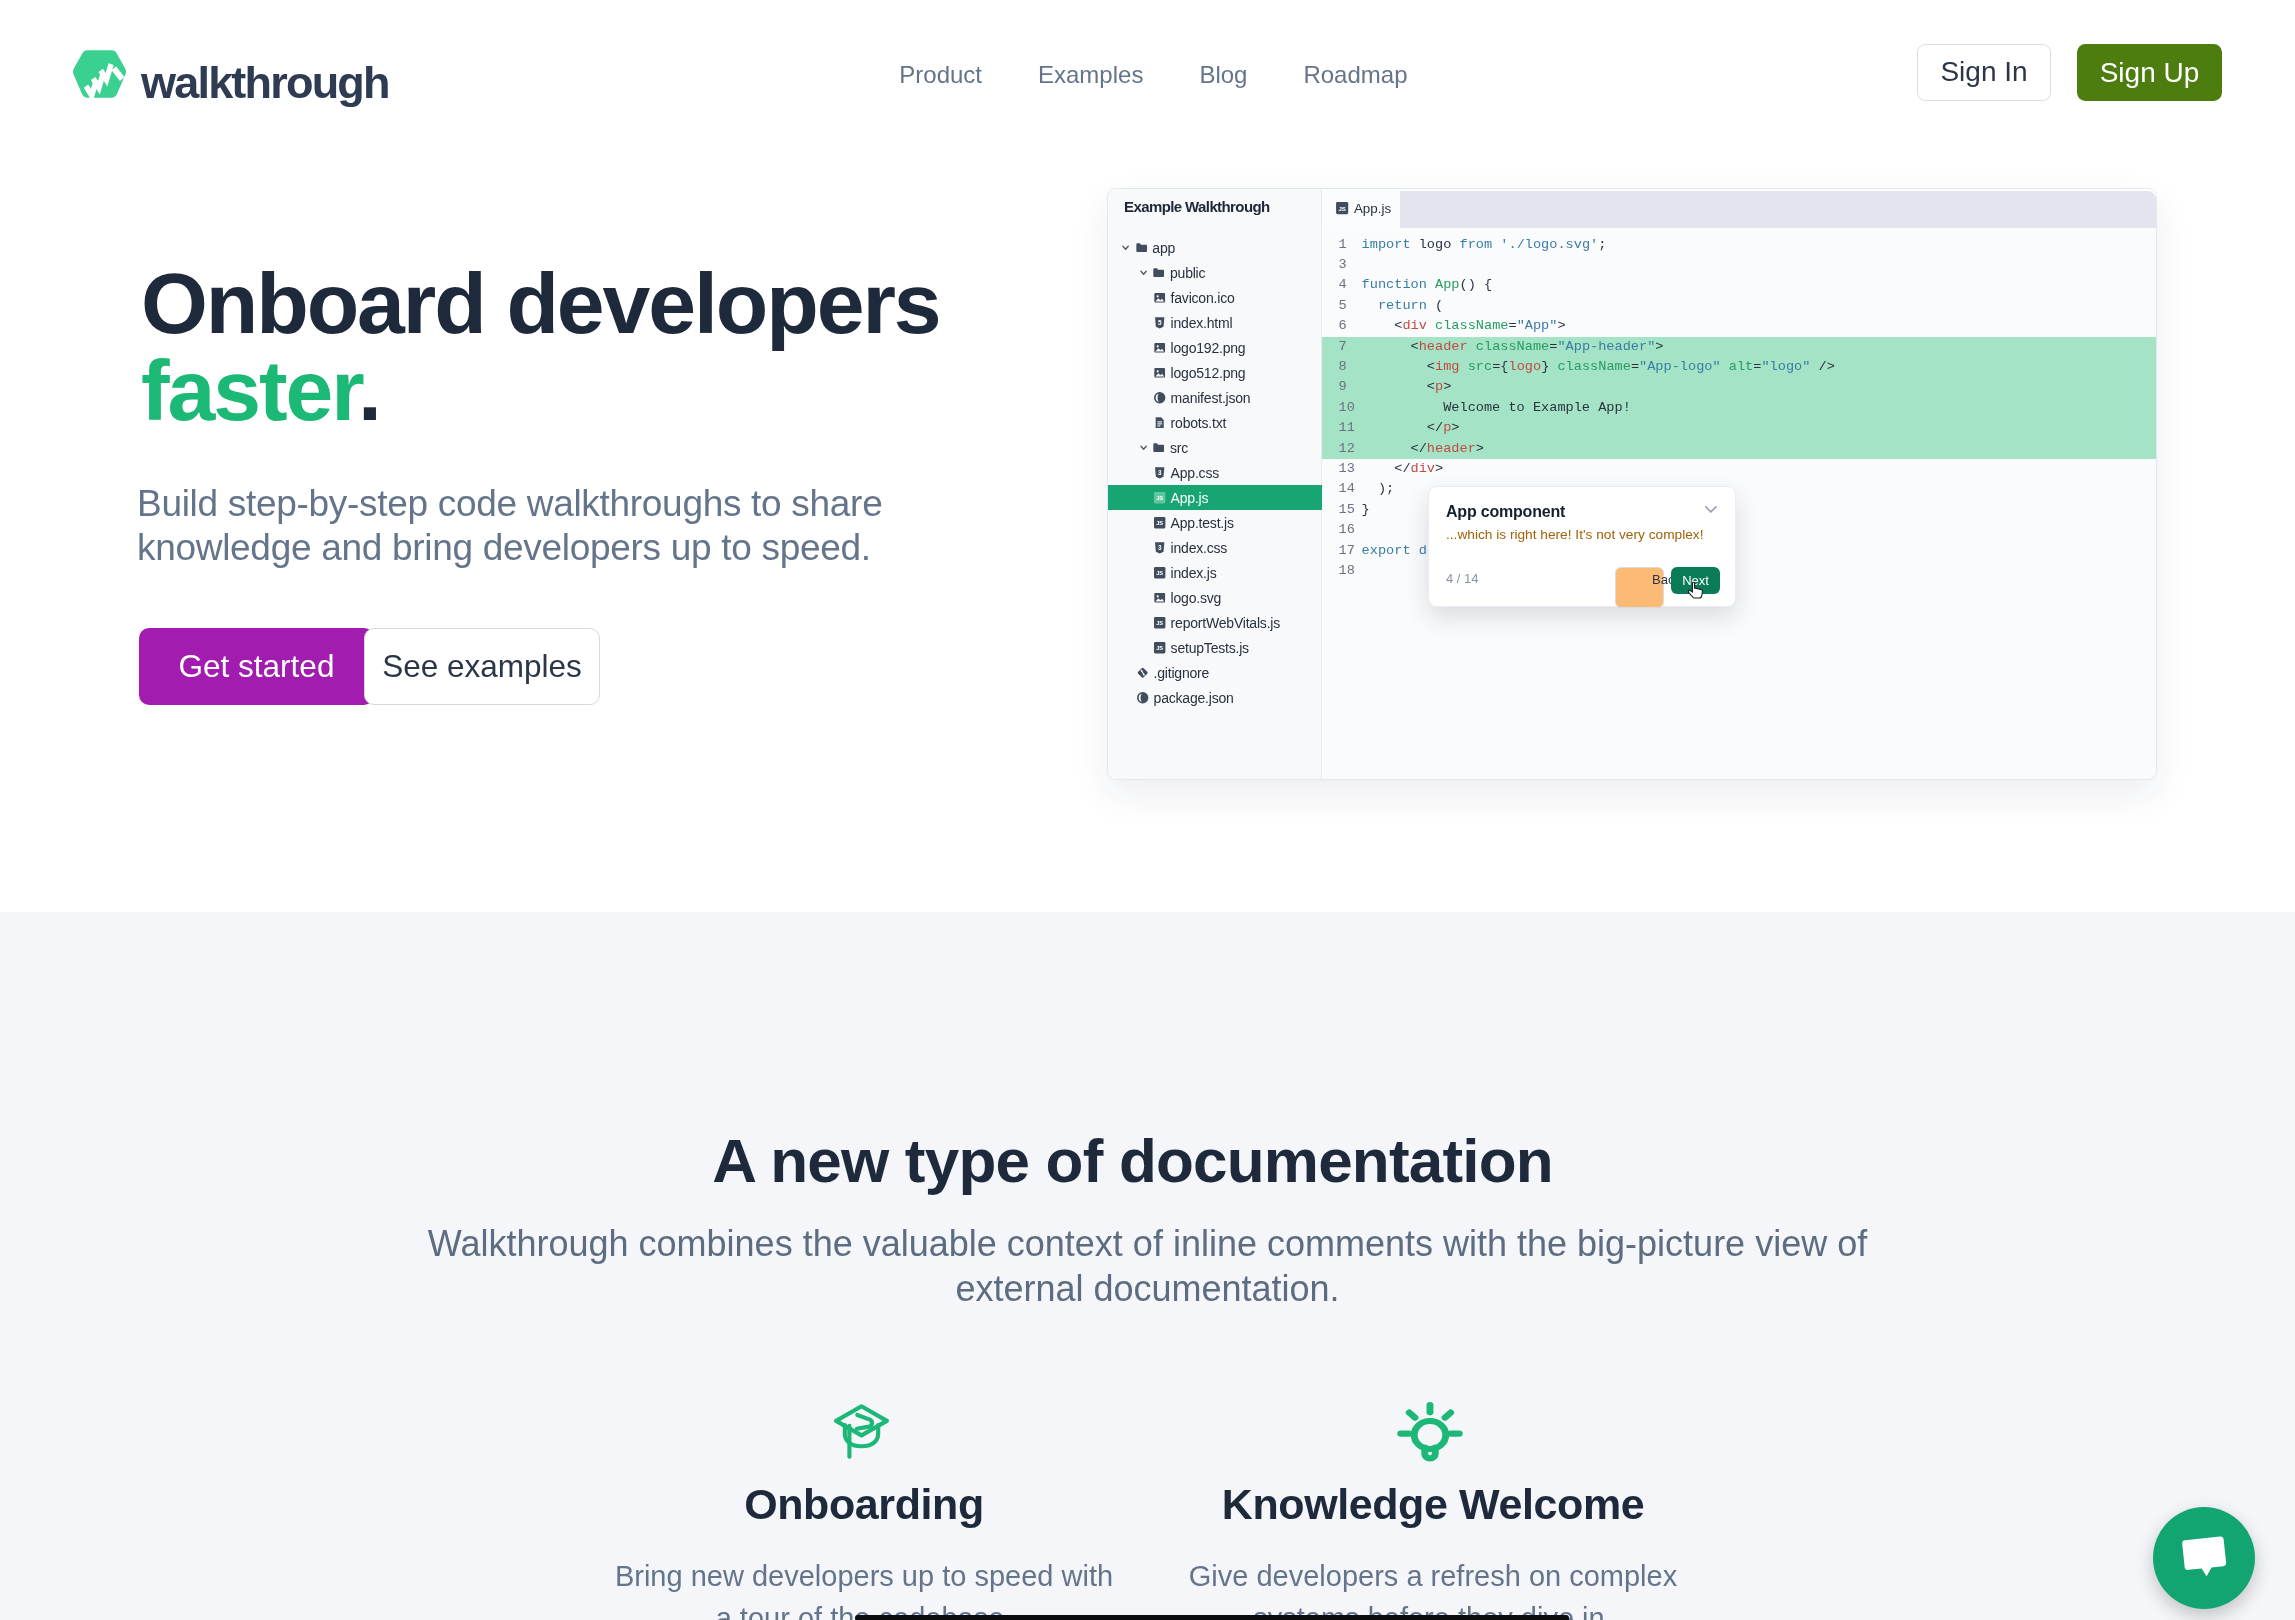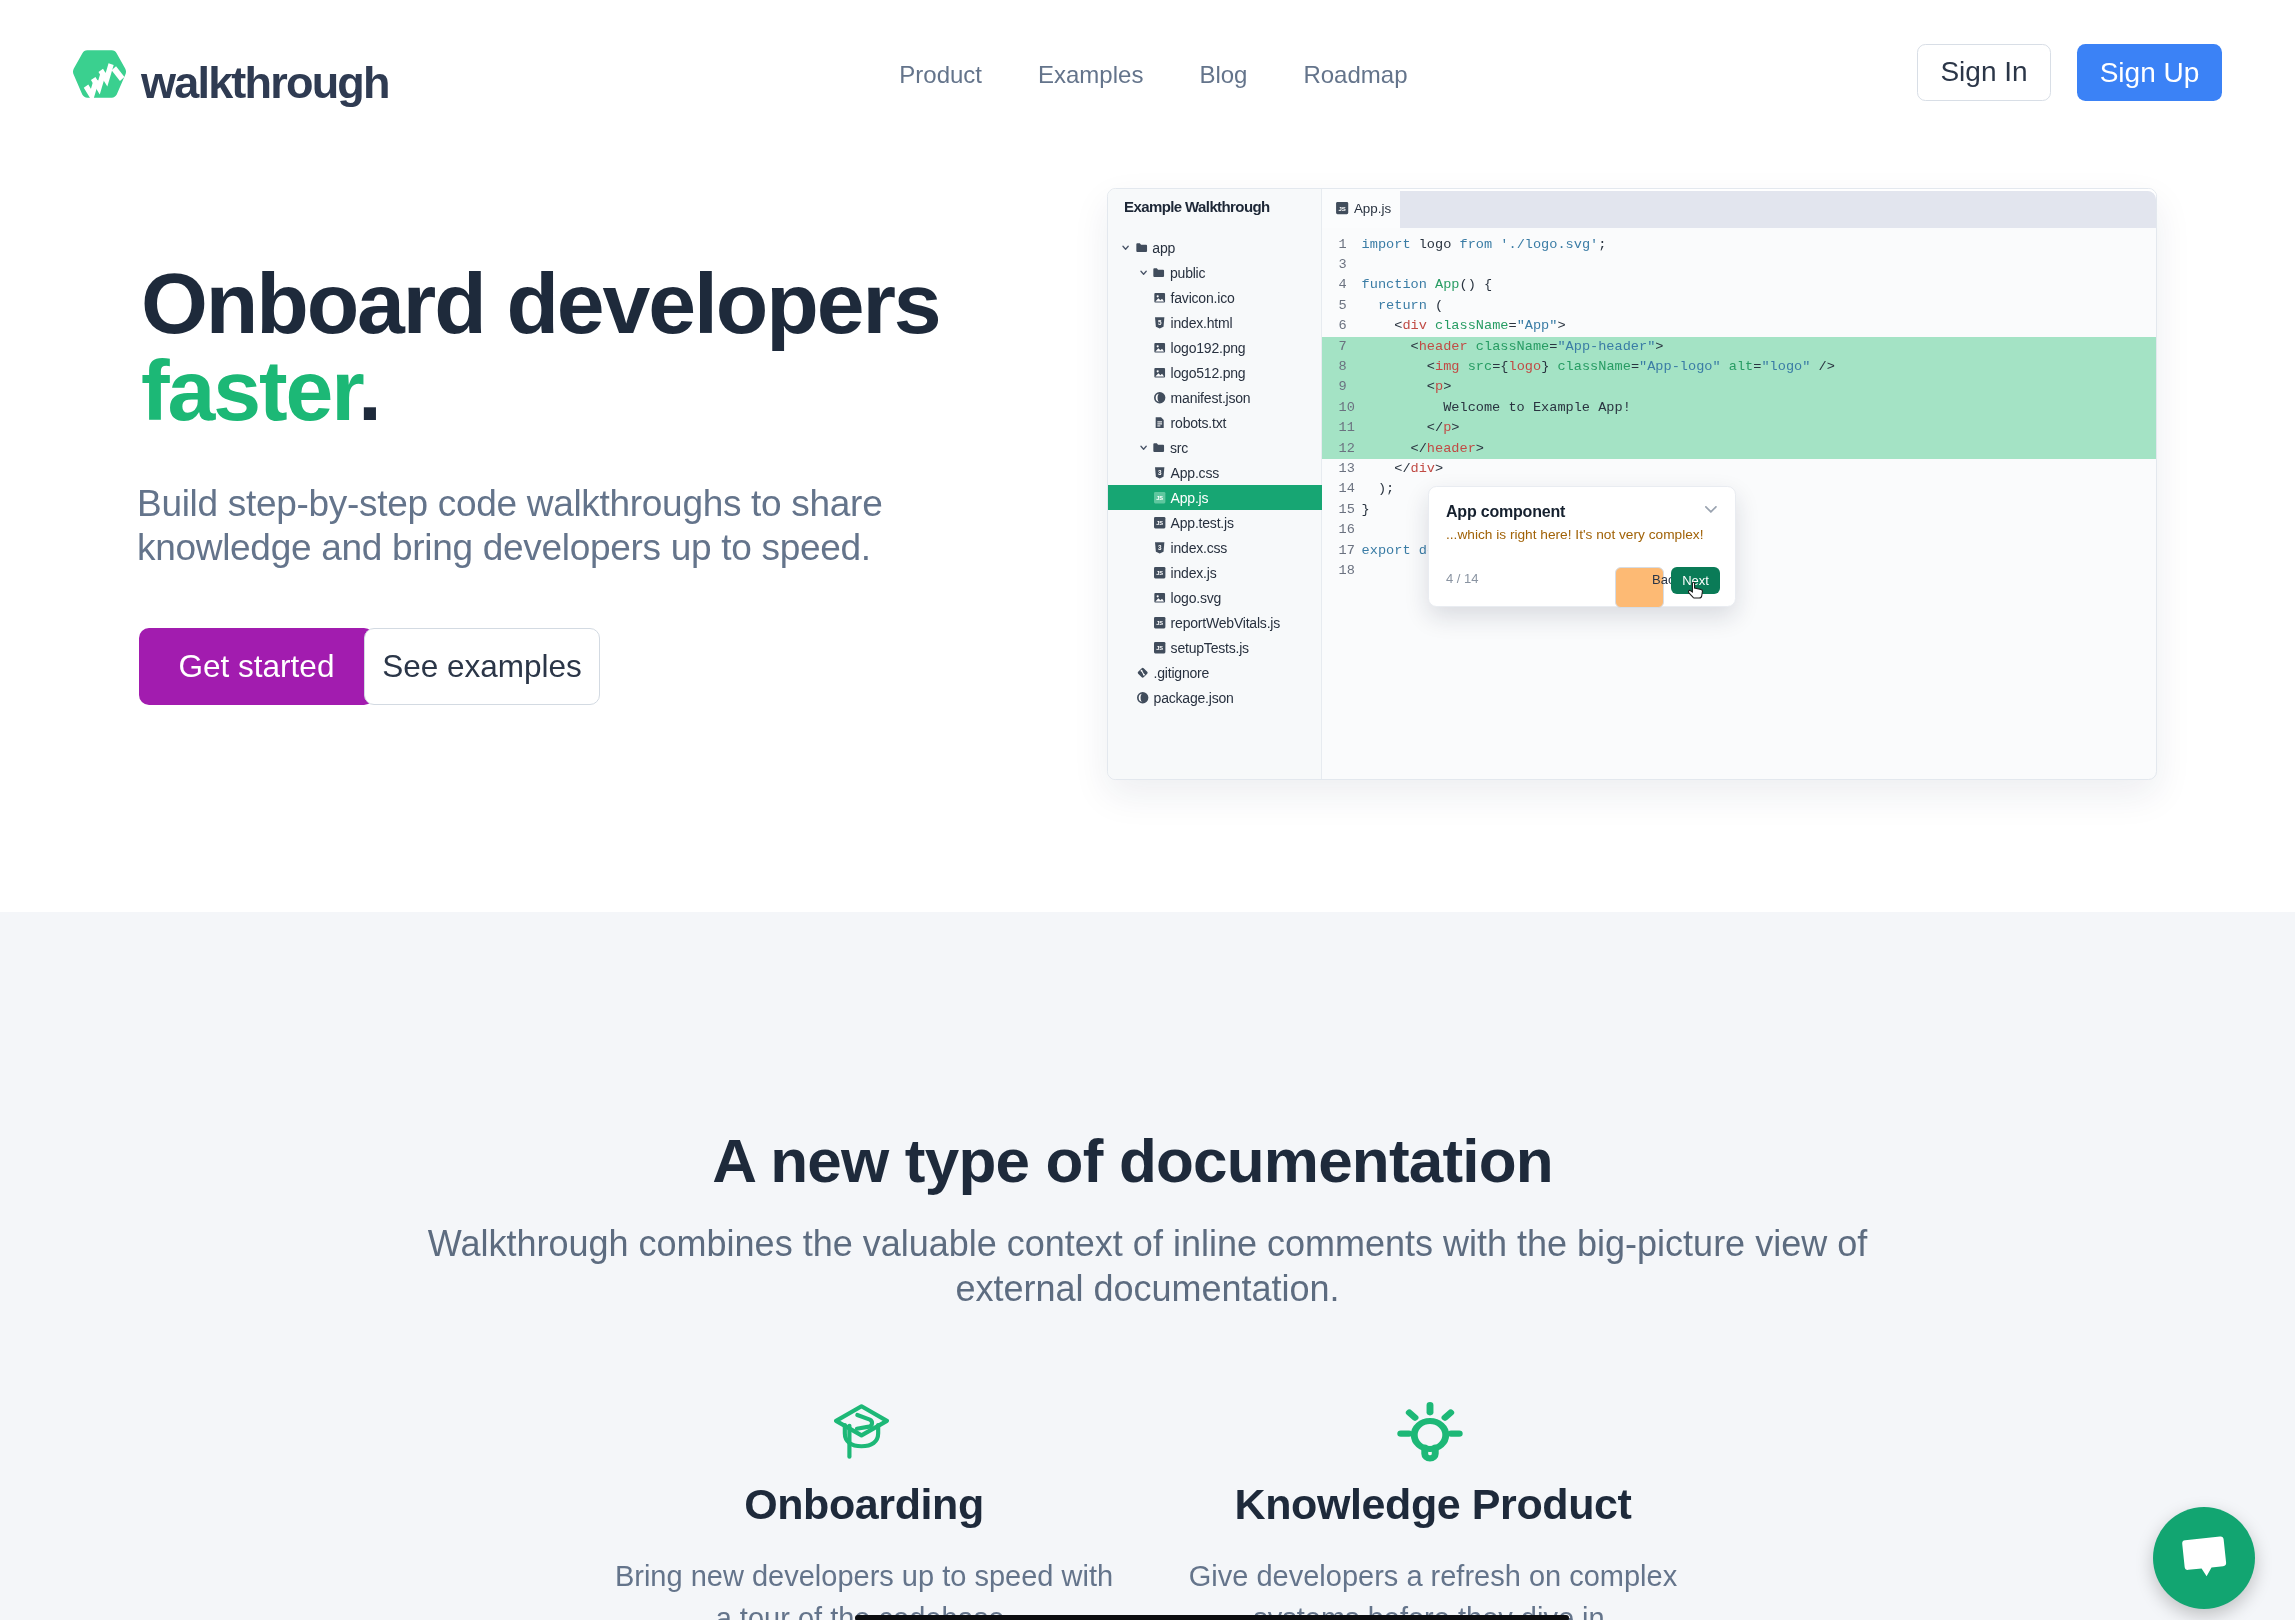--- a/index.html
+++ b/index.html
@@ -4,21 +4,21 @@
 <style>
 * { margin:0; padding:0; box-sizing:border-box; }
 html,body { width:2295px; height:1621px; background:#ffffff; font-family:"Liberation Sans", sans-serif; position:relative; overflow:hidden; }
 .abs { position:absolute; }
 
 
 .logo-txt { left:141px; top:57px; font-size:45px; font-weight:bold; color:#2f3b52; letter-spacing:-1.8px; }
 .nav { left:11.8px; right:0; top:61px; text-align:center; font-size:24px; color:#64748b; }
 .nav span { margin:0 28px; }
 .btn-signin { left:1917px; top:44px; width:134px; height:57px; border:1.7px solid #d8dee6; border-radius:8.4px; background:#fff; color:#2b3648; font-size:28px; line-height:54px; text-align:center; }
-.btn-signup { left:2077px; top:44px; width:145px; height:57px; border-radius:8.4px; background:#3b82f6; color:#fff; font-size:28px; line-height:57px; text-align:center; }
+.btn-signup { left:2077px; top:44px; width:145px; height:57px; border-radius:8.4px; background:#4d7c0f; color:#fff; font-size:28px; line-height:57px; text-align:center; }
 
 
 .h1 { left:141px; top:260px; font-size:86px; line-height:87px; font-weight:bold; color:#1e2a3b; letter-spacing:-2.1px; }
 .h1 .grn { color:#1cb876; }
 .hero-p { left:137px; top:482px; font-size:37px; line-height:44px; color:#64748b; letter-spacing:-0.3px; }
 .btn-get { left:139px; top:628px; width:235px; height:77px; border-radius:10px; background:#a21caf; color:#fff; font-size:31.5px; line-height:77px; text-align:center; }
 .btn-see { left:364px; top:628px; width:236px; height:77px; border-radius:10px; background:#fff; border:1.7px solid #d3dae2; color:#2b3648; font-size:31.5px; line-height:74px; text-align:center; }
 
 
 .panel { left:1107px; top:188px; width:1050px; height:592px; border-radius:8.4px; background:#fafbfc; border:0.8px solid #e3e8ee; box-shadow:0 15px 37px rgba(20,40,80,0.08); overflow:hidden; }
@@ -300,21 +300,21 @@
 <div class="abs feat f2">
   <svg style="left:calc(50% - 39px); top:-2.5px;" width="72" height="64" viewBox="0 0 48 48" preserveAspectRatio="none" fill="none" stroke="#1db877" stroke-width="4.6" stroke-linecap="round" stroke-linejoin="round">
     <line x1="24" y1="4.5" x2="24" y2="10"></line>
     <line x1="10.2" y1="10.2" x2="14" y2="14"></line>
     <line x1="37.8" y1="10.2" x2="34" y2="14"></line>
     <line x1="4.5" y1="26" x2="10" y2="26"></line>
     <line x1="43.5" y1="26" x2="38" y2="26"></line>
     <circle cx="24" cy="27" r="10.5"></circle>
     <path d="M20.5 36.5 v4.5 a3.5 3.5 0 0 0 7 0 v-4.5"></path>
   </svg>
-  <h3>Knowledge Product</h3>
+  <h3>Knowledge Welcome</h3>
   <p>Give developers a refresh on complex<br>systems before they dive in.</p>
 </div>
 
 <div class="abs chat"></div>
 <svg class="abs" style="left:2177px; top:1535px;" width="55" height="48" viewBox="0 0 66 58" preserveAspectRatio="none">
   <g transform="rotate(-6 33 26)">
     <path d="M8 8 Q8 4 12 4 L54 4 Q58 4 58 8 L58 36 Q58 40 54 40 L40 40 L33 50 L28 40 L12 40 Q8 40 8 36 Z" fill="#ffffff"></path>
   </g>
 </svg>
 <svg class="abs" style="left:1688px; top:581px;" width="17.6" height="20" viewBox="0 0 26 30">

